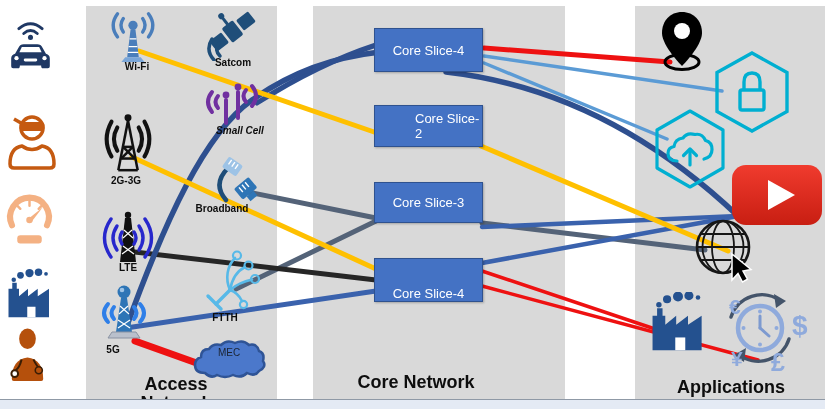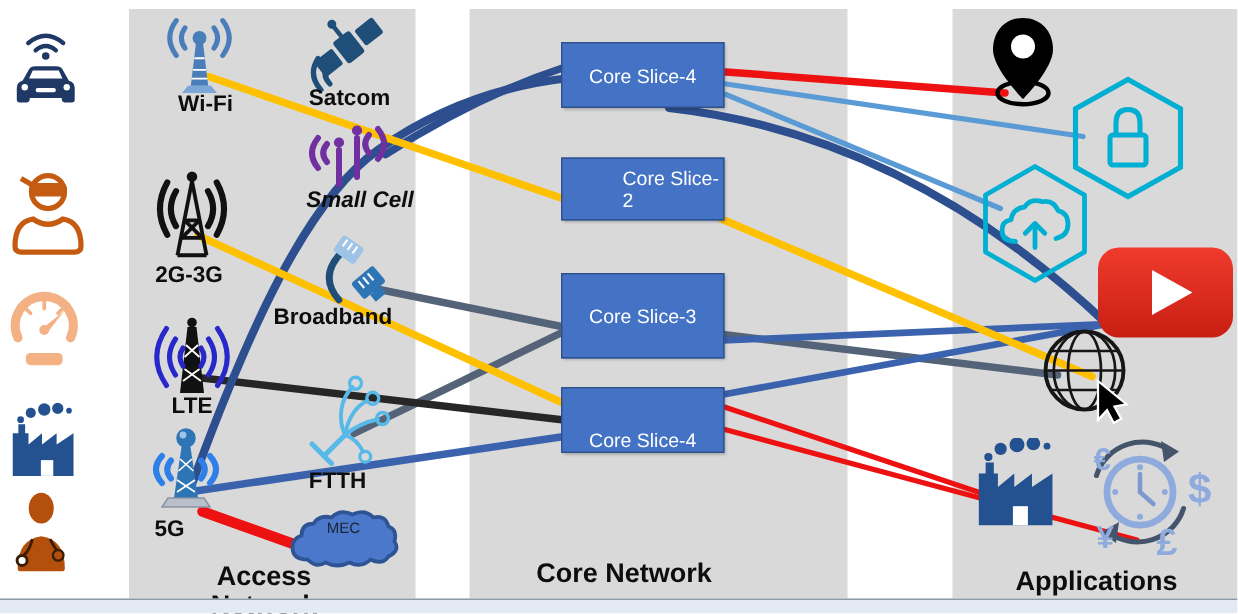--- a/index.html
+++ b/index.html
@@ -8,21 +8,21 @@
     background:#ffffff;font-family:"Liberation Sans", sans-serif;
   }
   .panel{position:absolute;top:6px;height:393px;background:#d9d9d9;}
   #panel-access{left:86px;width:191px;}
   #panel-core{left:313px;width:252px;}
   #panel-apps{left:635px;width:190px;}
   #wires{position:absolute;left:0;top:0;z-index:2;}
   .icon{position:absolute;z-index:3;}
   .lbl{
     position:absolute;z-index:4;color:#0d0d0d;font-weight:700;
-    font-size:15px;text-align:center;line-height:1.05;
+    font-size:10px;text-align:center;line-height:1.05;
   }
   .section-title{font-size:18px;}
   .slice{
     position:absolute;z-index:4;left:374px;width:109px;
     background:#4472c4;border:1.6px solid #2f528f;box-sizing:border-box;
     color:#ffffff;font-size:13px;display:flex;align-items:center;justify-content:center;
     box-shadow:1px 1px 2px rgba(0,0,0,0.25);
   }
   .mec-text{
     position:absolute;z-index:5;color:#1b2433;font-size:10px;text-align:center;
@@ -65,21 +65,21 @@
     <path d="M135,341 L205,366" stroke="#ee1111" stroke-width="7"></path>
   </g>
 </svg>
 
 <div class="slice" style="top:28px;height:44px;">
     <span>Core Slice-4</span>
   </div>
 <div class="slice" style="top:105px;height:42px;padding-left:40px;">
     <span>Core Slice-2</span>
   </div>
-<div class="slice" style="top:182px;height:57px;">
+<div class="slice" style="top:182px;height:41px;">
     <span>Core Slice-3</span>
   </div>
 <div class="slice" style="top:258px;height:44px;align-items:flex-end;">
     <span>Core Slice-4</span>
   </div>
 
 <div class="icon" style="left:7px;top:20px;">
   <svg width="47" height="56" viewBox="0 0 48 58">
     <g stroke="#1f3864" stroke-width="3" fill="none" stroke-linecap="round">
       <path d="M17,14 Q24,8 31,14"></path>

